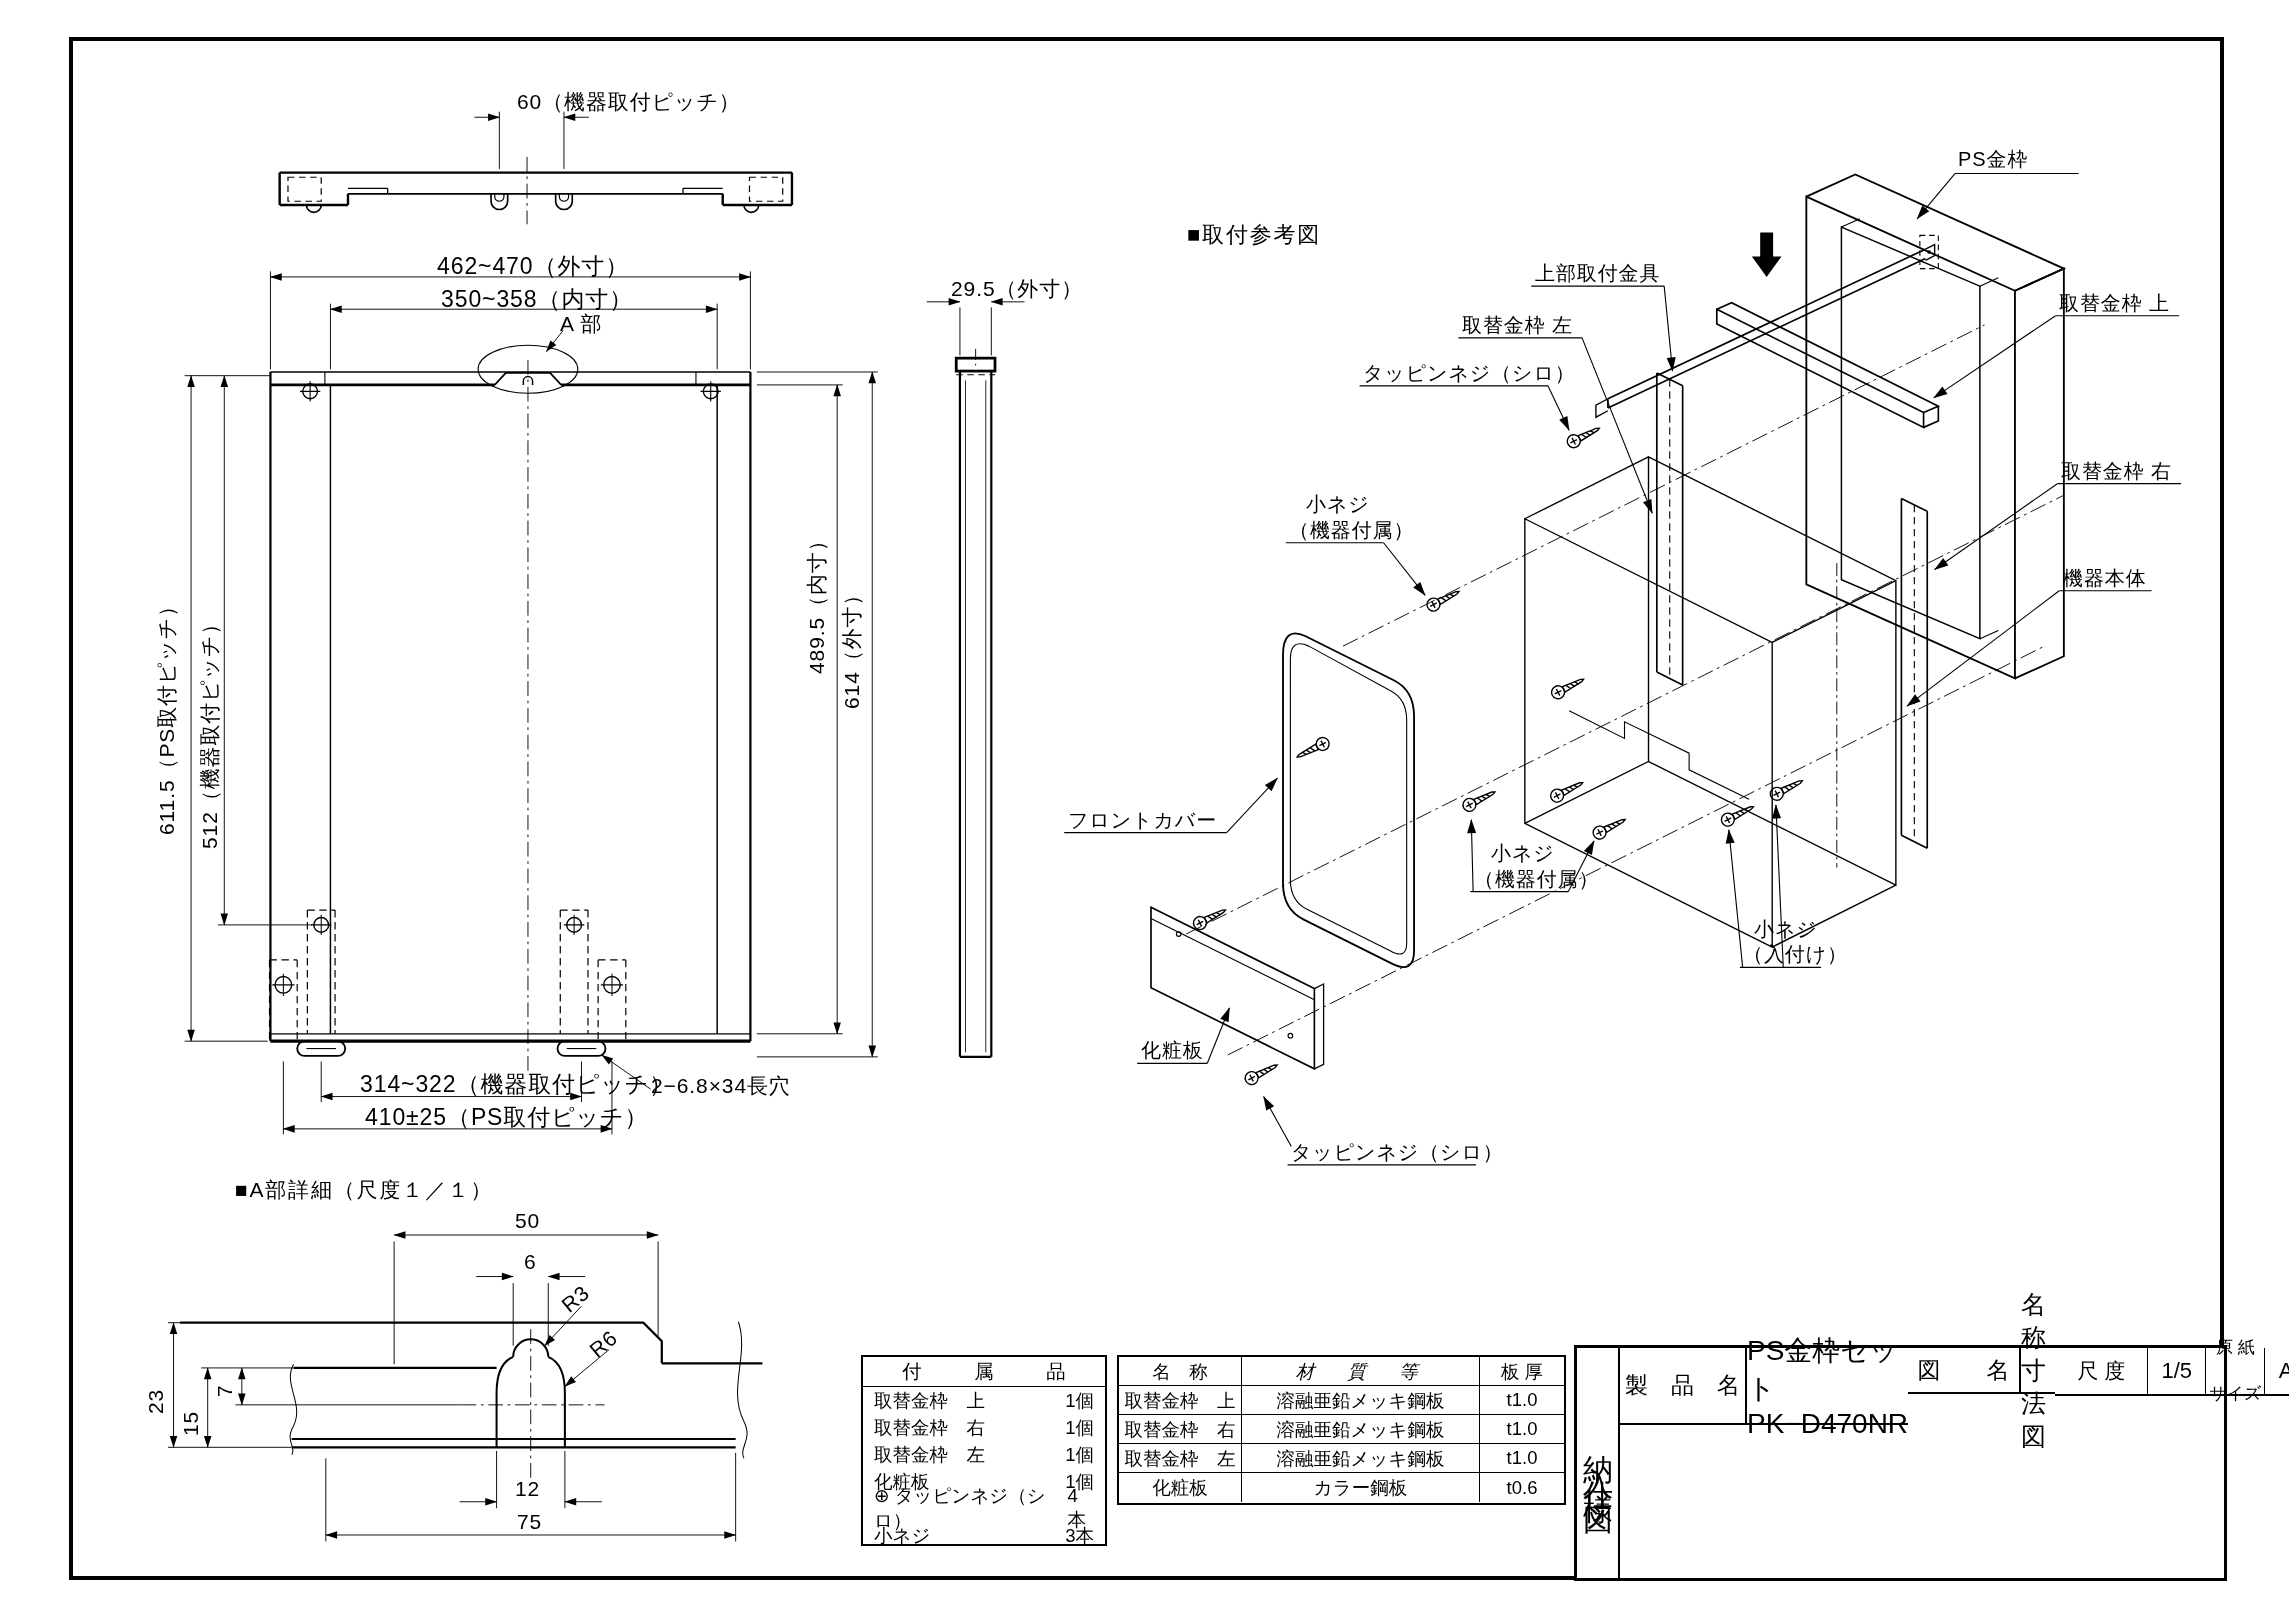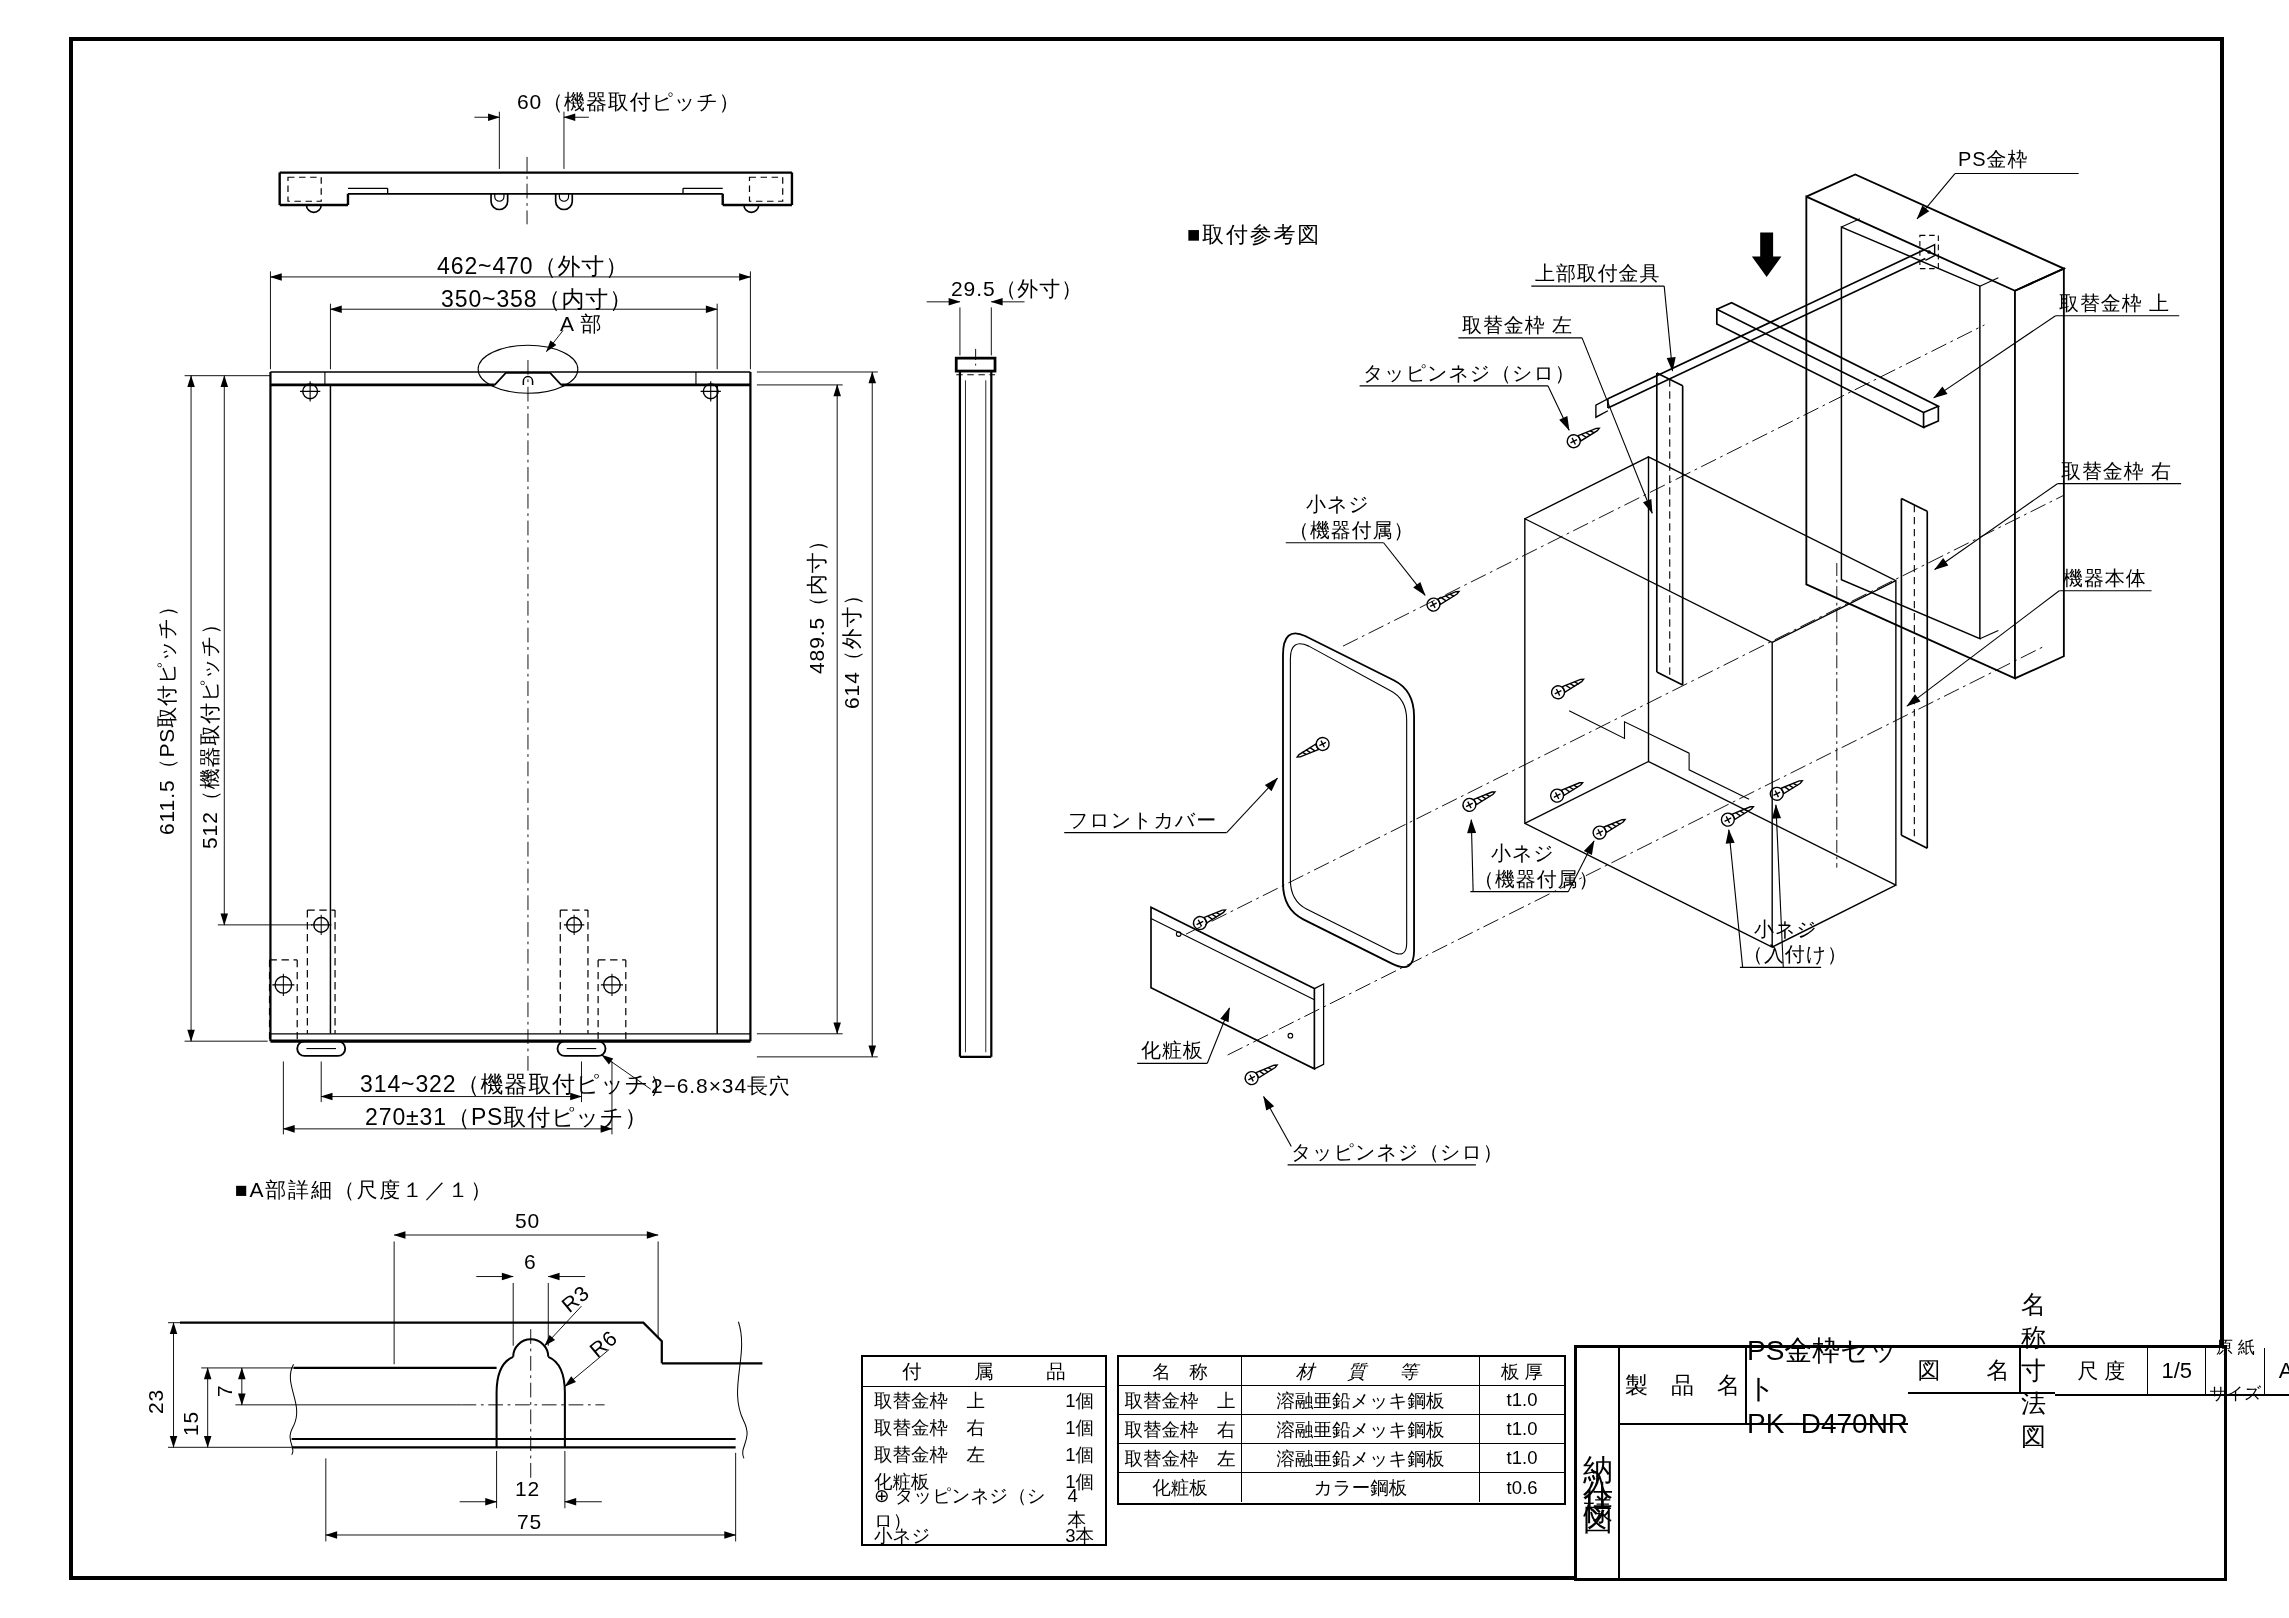--- a/index.html
+++ b/index.html
@@ -286,21 +286,21 @@
 
   <div class="txt dim" style="left:517px;top:88px;">60（機器取付ピッチ）</div>
   <div class="txt dim" style="left:437px;top:251px;font-size:23px;">462~470（外寸）</div>
   <div class="txt dim" style="left:441px;top:284px;font-size:23px;">350~358（内寸）</div>
   <div class="txt dim" style="left:560px;top:310px;">A 部</div>
   <div class="txt dim vtxt" style="left:153px;top:835px;">611.5（PS取付ピッチ）</div>
   <div class="txt dim vtxt" style="left:196px;top:849px;">512（機器取付ピッチ）</div>
   <div class="txt dim vtxt" style="left:803px;top:674px;">489.5（内寸）</div>
   <div class="txt dim vtxt" style="left:838px;top:709px;">614（外寸）</div>
   <div class="txt dim" style="left:360px;top:1069px;font-size:23px;">314~322（機器取付ピッチ）</div>
-  <div class="txt dim" style="left:365px;top:1102px;font-size:23px;">270±31（PS取付ピッチ）</div>
+  <div class="txt dim" style="left:365px;top:1102px;font-size:23px;">410±25（PS取付ピッチ）</div>
   <div class="txt dim" style="left:651px;top:1072px;">2−6.8×34長穴</div>
   <div class="txt dim" style="left:951px;top:275px;">29.5（外寸）</div>
 
   <div class="txt hdr" style="left:1187px;top:220px;">■取付参考図</div>
   <div class="txt hdr" style="left:235px;top:1176px;font-size:21px;">■A部詳細（尺度１／１）</div>
 
   <div class="txt lbl" style="left:1958px;top:146px;">PS金枠</div>
   <div class="txt lbl" style="left:1535px;top:260px;">上部取付金具</div>
   <div class="txt lbl" style="left:1462px;top:312px;">取替金枠 左</div>
   <div class="txt lbl" style="left:1363px;top:360px;">タッピンネジ（シロ）</div>

